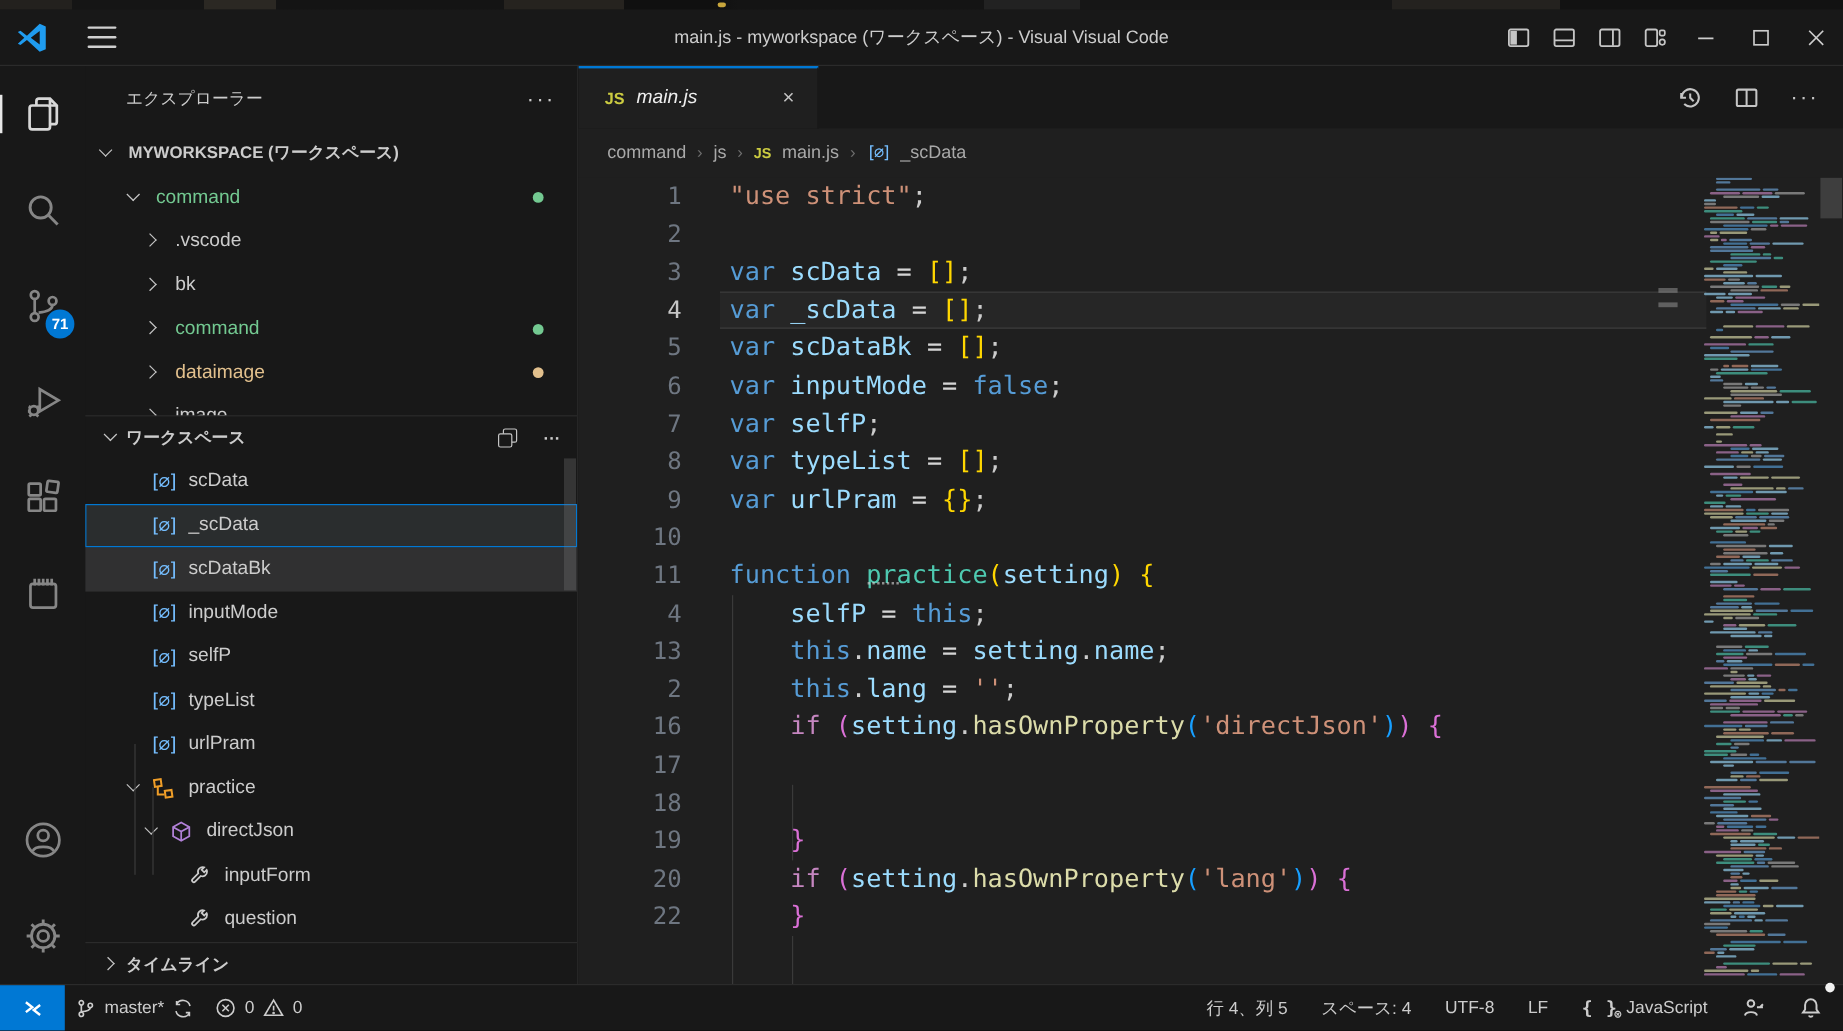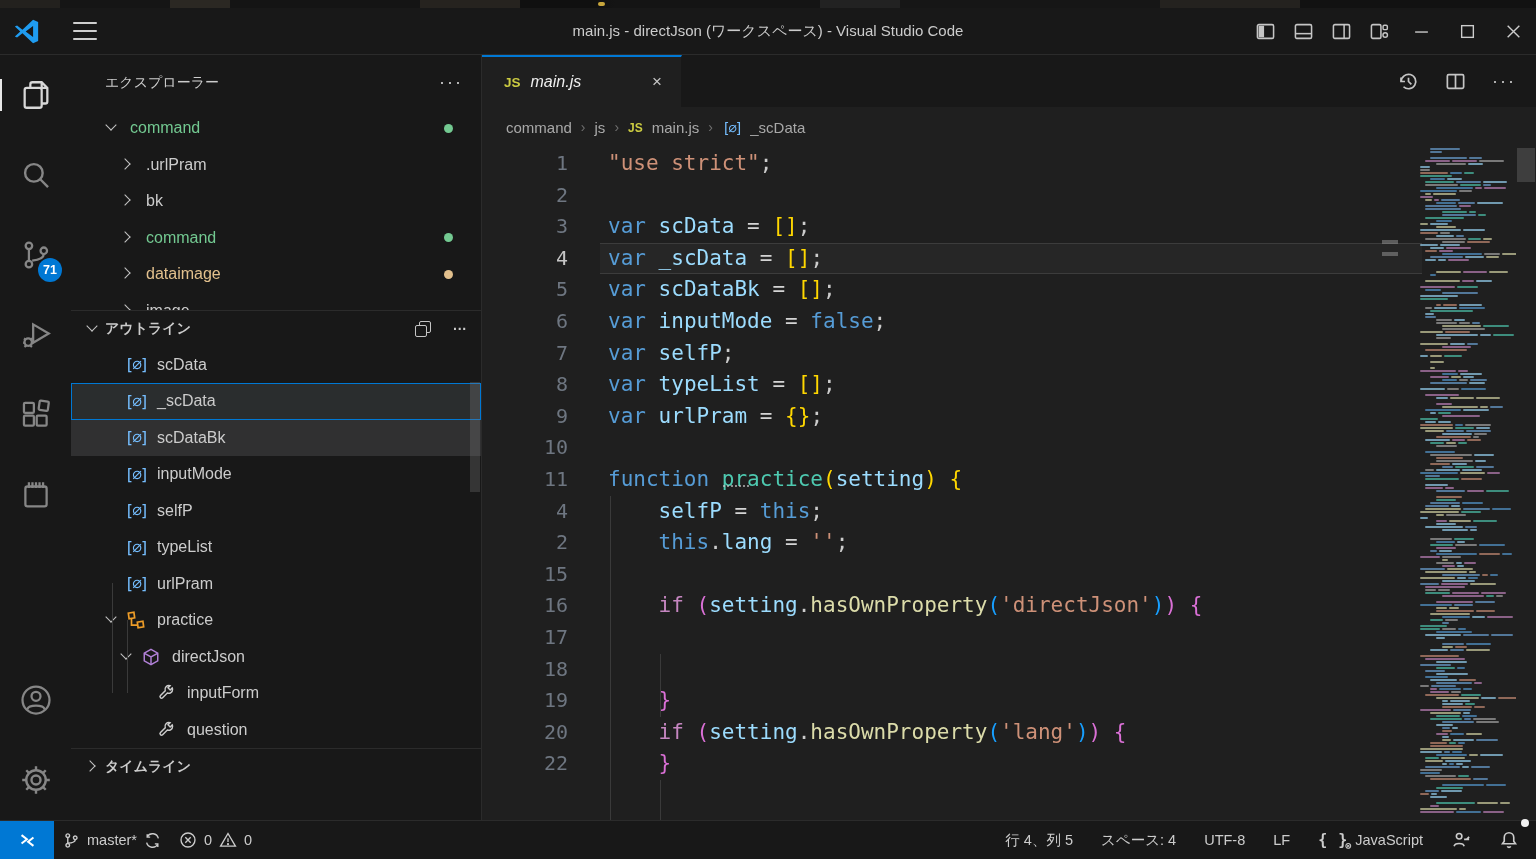--- a/index.html
+++ b/index.html
@@ -113,21 +113,21 @@
 
   <div id="titlebar">
     <svg class="logo ic" viewBox="0 0 32 32">
       <path fill="#1f9cf0" d="M23.8 2.2 11.2 13.9 4.8 9 2.2 10.2 8.6 16l-6.4 5.8L4.8 23l6.4-4.9 12.6 11.7 6-2.6V4.8zM23.8 9.4v13.2L15 16z"></path>
     </svg>
     <div class="hamburger">
         <i></i>
         <i></i>
         <i></i>
       </div>
-    <div class="title">main.js - directJson (ワークスペース) - Visual Studio Code</div>
+    <div class="title">main.js - myworkspace (ワークスペース) - Visual Visual Code</div>
     <div class="right">
       <span class="tb-icon">
         <svg class="ic" width="19" height="19" viewBox="0 0 16 16">
             <rect x="1.2" y="2.2" width="13.6" height="11.6" rx="1.2" fill="none" stroke="currentColor" stroke-width="1.3"></rect>
             <rect x="2.2" y="3.2" width="4.6" height="9.6" fill="currentColor"></rect>
           </svg>
       </span>
       <span class="tb-icon">
         <svg class="ic" width="19" height="19" viewBox="0 0 16 16">
             <rect x="1.2" y="2.2" width="13.6" height="11.6" rx="1.2" fill="none" stroke="currentColor" stroke-width="1.3"></rect>
@@ -224,29 +224,33 @@
             <path d="M12 2.8v3M12 18.2v3M2.8 12h3M18.2 12h3M5.5 5.5l2.1 2.1M16.4 16.4l2.1 2.1M18.5 5.5l-2.1 2.1M7.6 16.4l-2.1 2.1"></path>
           </svg>
       </div>
     </div>
 
     <div id="sidebar">
       <div class="view-title">
         <span>エクスプローラー</span>
         <span class="dots">···</span>
       </div>
+      <div class="row sec-header" style="padding-left:10px;">
+        <span class="chev down"></span>
+        <span class="label">MYWORKSPACE (ワークスペース)</span>
+      </div>
       <div id="file-tree">
           <div class="row" style="padding-left: 33px;">
             <span class="chev down"></span>
             <span class="label" style="color: rgb(115, 201, 145);">command</span>
             <span class="git-dot" style="background: rgb(115, 201, 145);"></span>
           </div>
           <div class="row" style="padding-left: 49px;">
             <span class="chev right"></span>
-            <span class="label" style="color: rgb(204, 204, 204);">.urlPram</span>
+            <span class="label" style="color: rgb(204, 204, 204);">.vscode</span>
           </div>
           <div class="row" style="padding-left: 49px;">
             <span class="chev right"></span>
             <span class="label" style="color: rgb(204, 204, 204);">bk</span>
           </div>
           <div class="row" style="padding-left: 49px;">
             <span class="chev right"></span>
             <span class="label" style="color: rgb(115, 201, 145);">command</span>
             <span class="git-dot" style="background: rgb(115, 201, 145);"></span>
           </div>
@@ -257,21 +261,21 @@
           </div>
           <div class="clipwrap">
             <div class="row" style="padding-left: 49px;">
               <span class="chev right"></span>
               <span class="label" style="color: rgb(204, 204, 204);">image</span>
             </div>
           </div>
         </div>
       <div class="pane-header">
         <span class="chev down"></span>
-        <span>アウトライン</span>
+        <span>ワークスペース</span>
         <span class="actions">
           <span class="collapse-ic"></span>
           <span class="dots" style="margin-left:0;">···</span>
         </span>
       </div>
       <div id="outline-list" style="position:relative;">
 
       <div class="row out-row" style="padding-left: 33px;">
             <span class="chev none" style="margin-right: 4px;"></span>
             <span class="sym-ic">
@@ -450,26 +454,26 @@
             </div>
             <div class="cl">
               <span class="ln">11</span>
               <span class="ct"><span class="tok-kw">function</span><span class="tok-pln"> </span><span class="tok-cls hint">practice</span><span class="tok-b1">(</span><span class="tok-var">setting</span><span class="tok-b1">)</span><span class="tok-pln"> </span><span class="tok-b1">{</span></span>
             </div>
             <div class="cl">
               <span class="ln">4</span>
               <span class="ct"><span class="tok-pln">    </span><span class="tok-var">selfP</span><span class="tok-pln"> </span><span class="tok-op">=</span><span class="tok-pln"> </span><span class="tok-kw">this</span><span class="tok-pln">;</span></span>
             </div>
             <div class="cl">
+              <span class="ln">13</span>
+              <span class="ct"><span class="tok-pln">    </span><span class="tok-kw">this</span><span class="tok-pln">.</span><span class="tok-var">name</span><span class="tok-pln"> </span><span class="tok-op">=</span><span class="tok-pln"> </span><span class="tok-var">setting</span><span class="tok-pln">.</span><span class="tok-var">name</span><span class="tok-pln">;</span></span>
+            </div>
+            <div class="cl">
               <span class="ln">2</span>
               <span class="ct"><span class="tok-pln">    </span><span class="tok-kw">this</span><span class="tok-pln">.</span><span class="tok-var">lang</span><span class="tok-pln"> </span><span class="tok-op">=</span><span class="tok-pln"> </span><span class="tok-str">''</span><span class="tok-pln">;</span></span>
-            </div>
-            <div class="cl">
-              <span class="ln">15</span>
-              <span class="ct"></span>
             </div>
             <div class="cl">
               <span class="ln">16</span>
               <span class="ct"><span class="tok-pln">    </span><span class="tok-ctl">if</span><span class="tok-pln"> </span><span class="tok-b2">(</span><span class="tok-var">setting</span><span class="tok-pln">.</span><span class="tok-fn">hasOwnProperty</span><span class="tok-b3">(</span><span class="tok-str">'directJson'</span><span class="tok-b3">)</span><span class="tok-b2">)</span><span class="tok-pln"> </span><span class="tok-b2">{</span></span>
             </div>
             <div class="cl">
               <span class="ln">17</span>
             </div>
             <div class="cl">
               <span class="ln">18</span>

